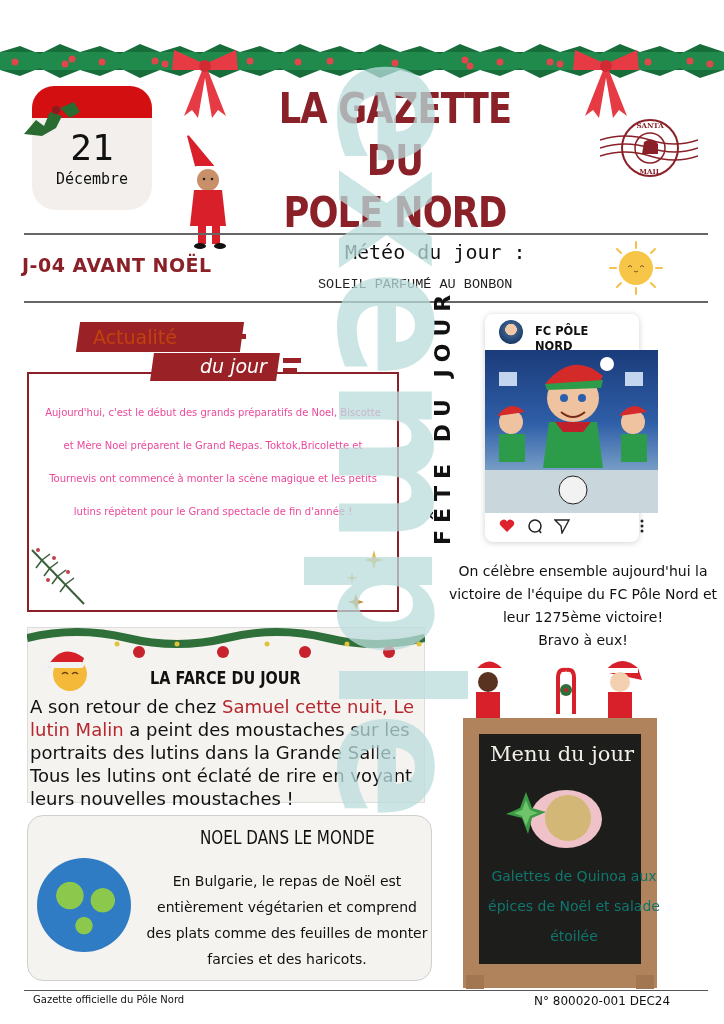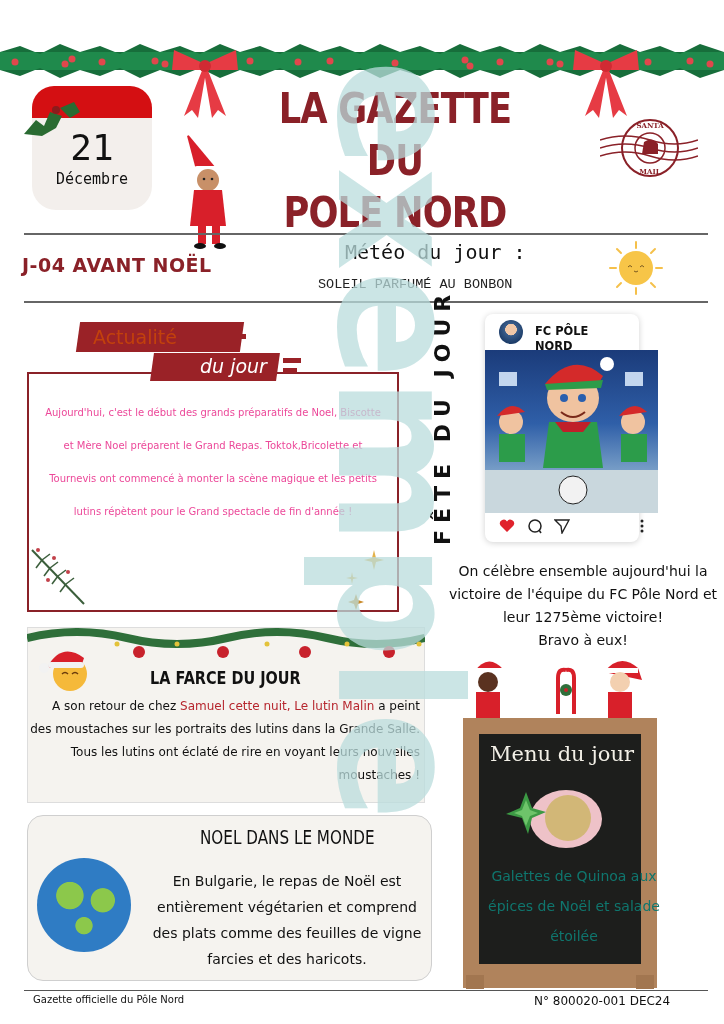--- a/index.html
+++ b/index.html
@@ -41,21 +41,21 @@
   .post-avatar { position: absolute; left: 14px; top: 6px; width: 24px; height: 24px; border-radius: 50%; background: radial-gradient(circle at 50% 40%, #f1c8a8 30%, #3a5d8a 32%, #1e3e6a 70%); }
   .post-name { position: absolute; left: 50px; top: 9px; font-size: 13px; font-weight: bold; color: #111; transform: scaleX(0.88); transform-origin: left; }
   .post-img { position: absolute; left: 0; top: 36px; width: 173px; height: 163px; background: linear-gradient(180deg, #1b3b7a 0%, #2f5fa8 45%, #7aa0c8 75%, #b9cbd4 100%); overflow: hidden; }
   .post-actions { position: absolute; left: 14px; top: 203px; width: 150px; height: 20px; }
 
   .fete-text { left: 438px; top: 560px; width: 290px; text-align: center; font-size: 14px; line-height: 23px; color: #111; }
 
   
   .farce-box { left: 27px; top: 627px; width: 398px; height: 176px; background: #f5f3ef; border: 1px solid #ddd; }
   .farce-title { left: 150px; top: 668px; font-size: 17px; font-weight: bold; color: #111; transform: scaleX(0.85); transform-origin: left; }
-  .farce-text { left: 30px; top: 695px; width: 390px; text-align: right; font-size: 12px; line-height: 23px; color: #111; }
+  .farce-text { left: 30px; top: 695px; width: 390px; text-align: left; font-size: 18px; line-height: 23px; color: #111; }
   .red { color: #b6262e; }
 
   
   .monde-box { left: 27px; top: 815px; width: 405px; height: 166px; background: #f5f3ef; border: 1px solid #cfcfcf; border-radius: 16px; }
   .monde-title { left: 200px; top: 826px; font-size: 19px; color: #111; transform: scaleX(0.8); transform-origin: left; }
   .monde-text { left: 146px; top: 868px; width: 282px; text-align: center; font-size: 14px; line-height: 26px; color: #111; }
   .globe { left: 37px; top: 858px; width: 94px; height: 94px; border-radius: 50%; background: radial-gradient(circle at 35% 40%, #8cc84b 0 16%, transparent 17%), radial-gradient(circle at 70% 45%, #8cc84b 0 14%, transparent 15%), radial-gradient(circle at 50% 72%, #8cc84b 0 10%, transparent 11%), #2f7cc4; }
 
   
   .board-frame { left: 463px; top: 718px; width: 194px; height: 270px; background: #b0835c; }
@@ -295,21 +295,21 @@
   <rect x="10" y="20" width="36" height="6" rx="3" fill="#f2f2f2"></rect>
   <circle cx="6" cy="26" r="5" fill="#f2f2f2"></circle>
   <path d="M24 32 q3 -3 6 0 M34 32 q3 -3 6 0" stroke="#6b3b0c" stroke-width="1.5" fill="none"></path>
 </svg>
 <div class="abs farce-title">LA FARCE DU JOUR</div>
 <div class="abs farce-text"><span>A son retour de chez </span><span class="red">Samuel cette nuit,  Le lutin Malin</span><span> a peint des moustaches sur les portraits des lutins dans la Grande Salle. Tous les lutins ont éclaté de rire en voyant leurs nouvelles moustaches !</span></div>
 
 <div class="abs monde-box"></div>
 <div class="abs globe"></div>
 <div class="abs monde-title">NOEL DANS LE MONDE</div>
-<div class="abs monde-text">En Bulgarie, le repas de Noël est entièrement végétarien et comprend des plats comme des feuilles de vigne farcies et des haricots.</div>
+<div class="abs monde-text">En Bulgarie, le repas de Noël est entièrement végétarien et comprend des plats comme des feuilles de monter farcies et des haricots.</div>
 
 <svg class="abs" style="left:466px;top:654px;width:46px;height:90px;" viewBox="0 0 46 90">
   <path d="M8 18 Q22 -2 38 16 Z" fill="#d8202a"></path>
     <rect x="6" y="14" width="32" height="5" fill="#fff"></rect>
   <circle cx="22" cy="28" r="10" fill="#5a3220"></circle>
   <rect x="10" y="38" width="24" height="26" fill="#d8202a"></rect>
   <rect x="12" y="64" width="6" height="18" fill="#d8202a"></rect>
     <rect x="26" y="64" width="6" height="18" fill="#d8202a"></rect>
   <ellipse cx="15" cy="84" rx="6" ry="3" fill="#d8202a"></ellipse>
     <ellipse cx="29" cy="84" rx="6" ry="3" fill="#d8202a"></ellipse>

